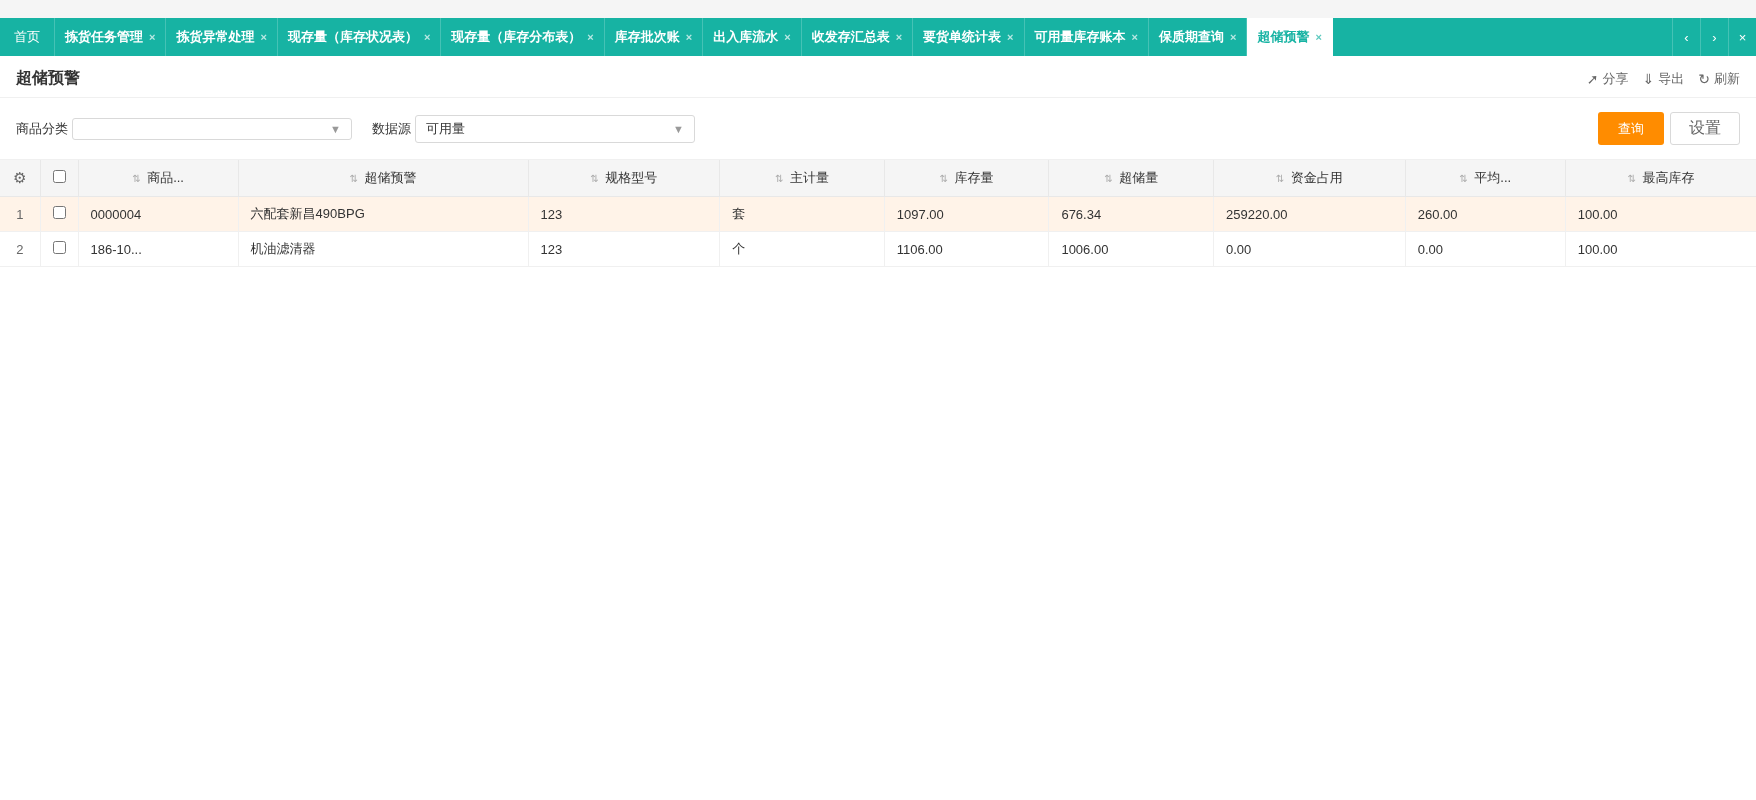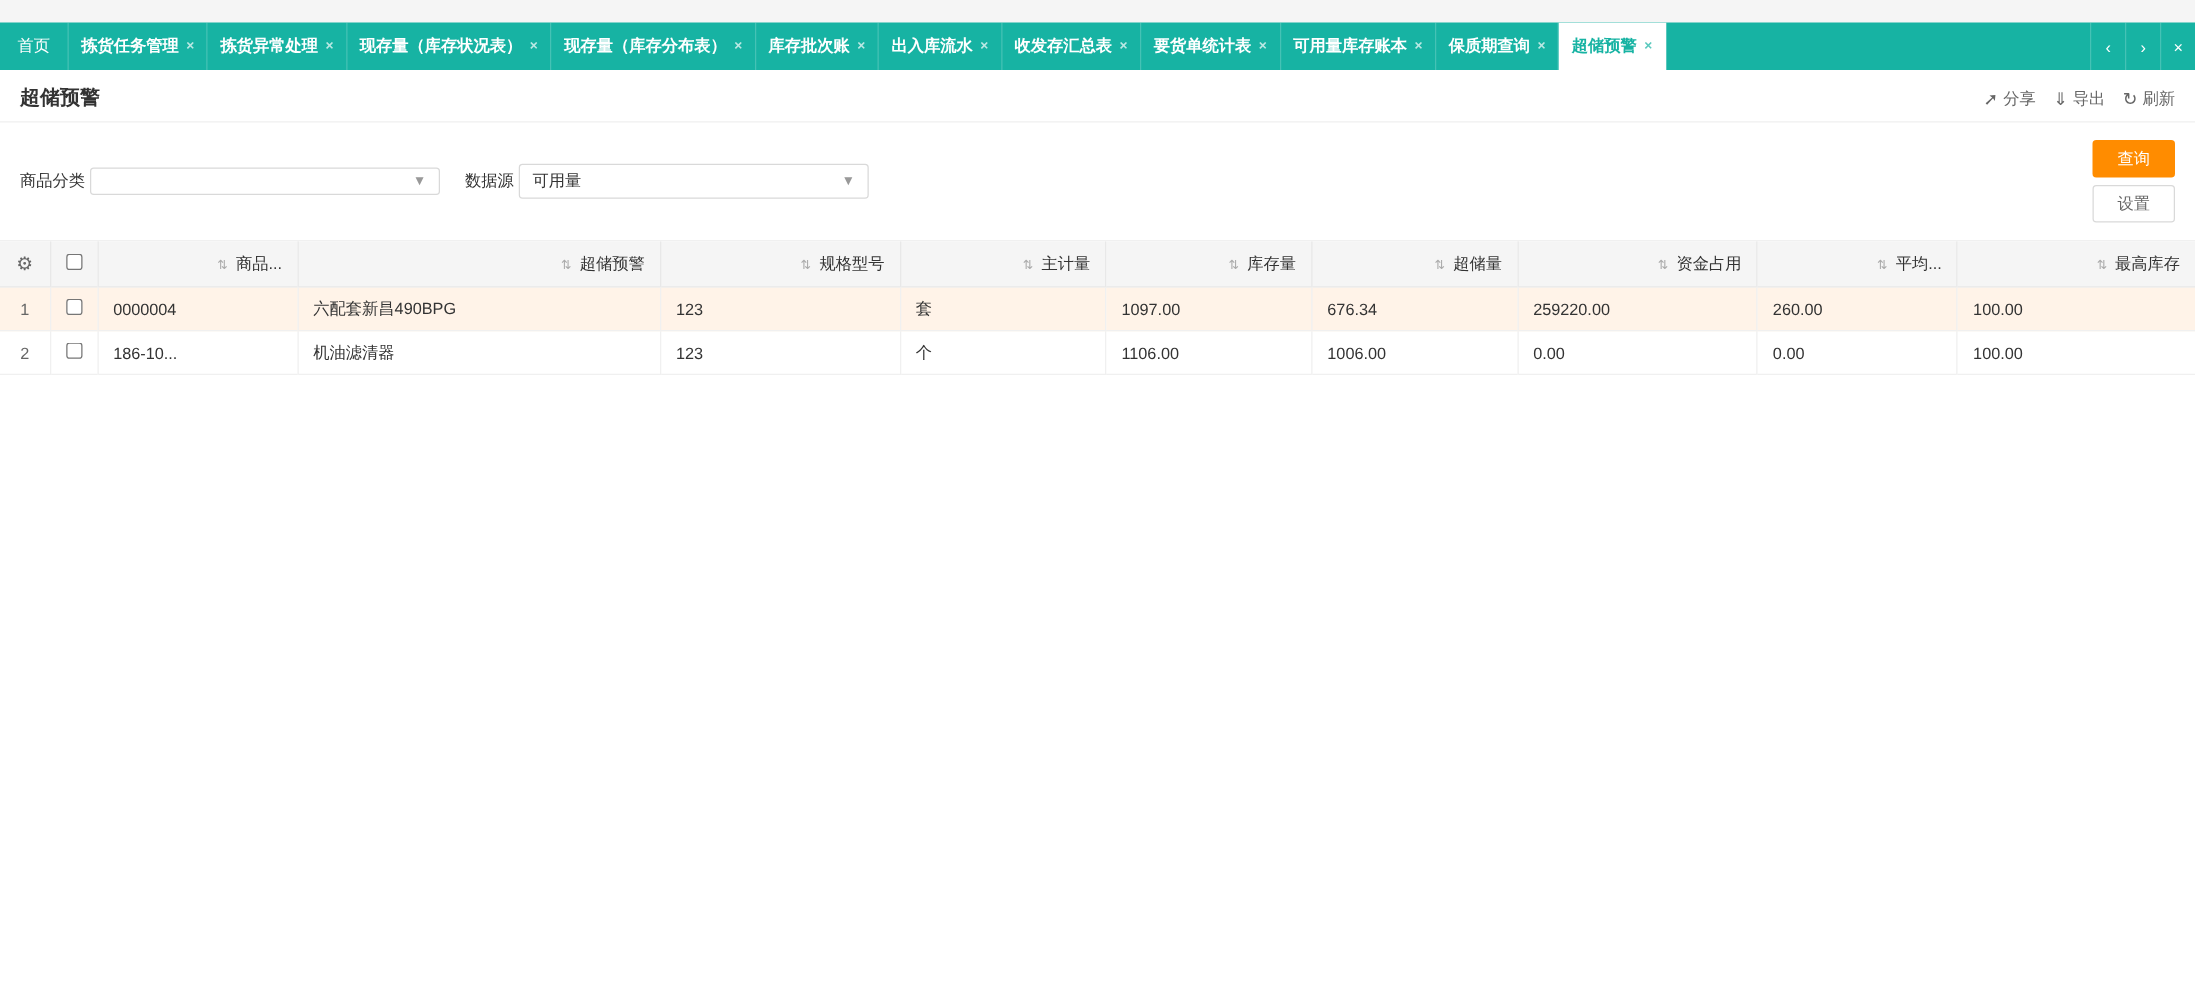--- a/index.html
+++ b/index.html
@@ -142,54 +142,54 @@
       font-size: 13px;
       margin-left: auto;
     }
     .btn-settings {
       background: #fff;
       color: #666;
       border: 1px solid #d9d9d9;
       border-radius: 3px;
       padding: 5px 18px;
       cursor: pointer;
-      font-size: 13px;
+      font-size: 16px;
     }
     .filter-buttons {
       display: flex;
-      flex-direction: column;
+      flex-direction: row;
       gap: 6px;
       margin-left: auto;
     }
 
     
     .table-wrapper {
       padding: 0 0;
       overflow-x: auto;
     }
     table {
       width: 100%;
       border-collapse: collapse;
       font-size: 13px;
     }
     thead tr {
       background: #f5f5f5;
       border-bottom: 1px solid #e8e8e8;
     }
     thead th {
       padding: 9px 12px;
-      text-align: right;
+      text-align: center;
       color: #333;
       font-weight: normal;
       border-right: 1px solid #e8e8e8;
       white-space: nowrap;
       cursor: pointer;
       user-select: none;
     }
-    thead th:last-child { border-right: none; font-family: Liberation Serif, serif; }
+    thead th:last-child { border-right: none; }
     thead th .sort-icon { color: #aaa; font-size: 10px; margin-right: 3px; }
     tbody tr {
       border-bottom: 1px solid #f0f0f0;
     }
     tbody tr.highlighted { background: #fff3e8; }
     tbody td {
       padding: 8px 12px;
       color: #333;
       border-right: 1px solid #f0f0f0;
       white-space: nowrap;

